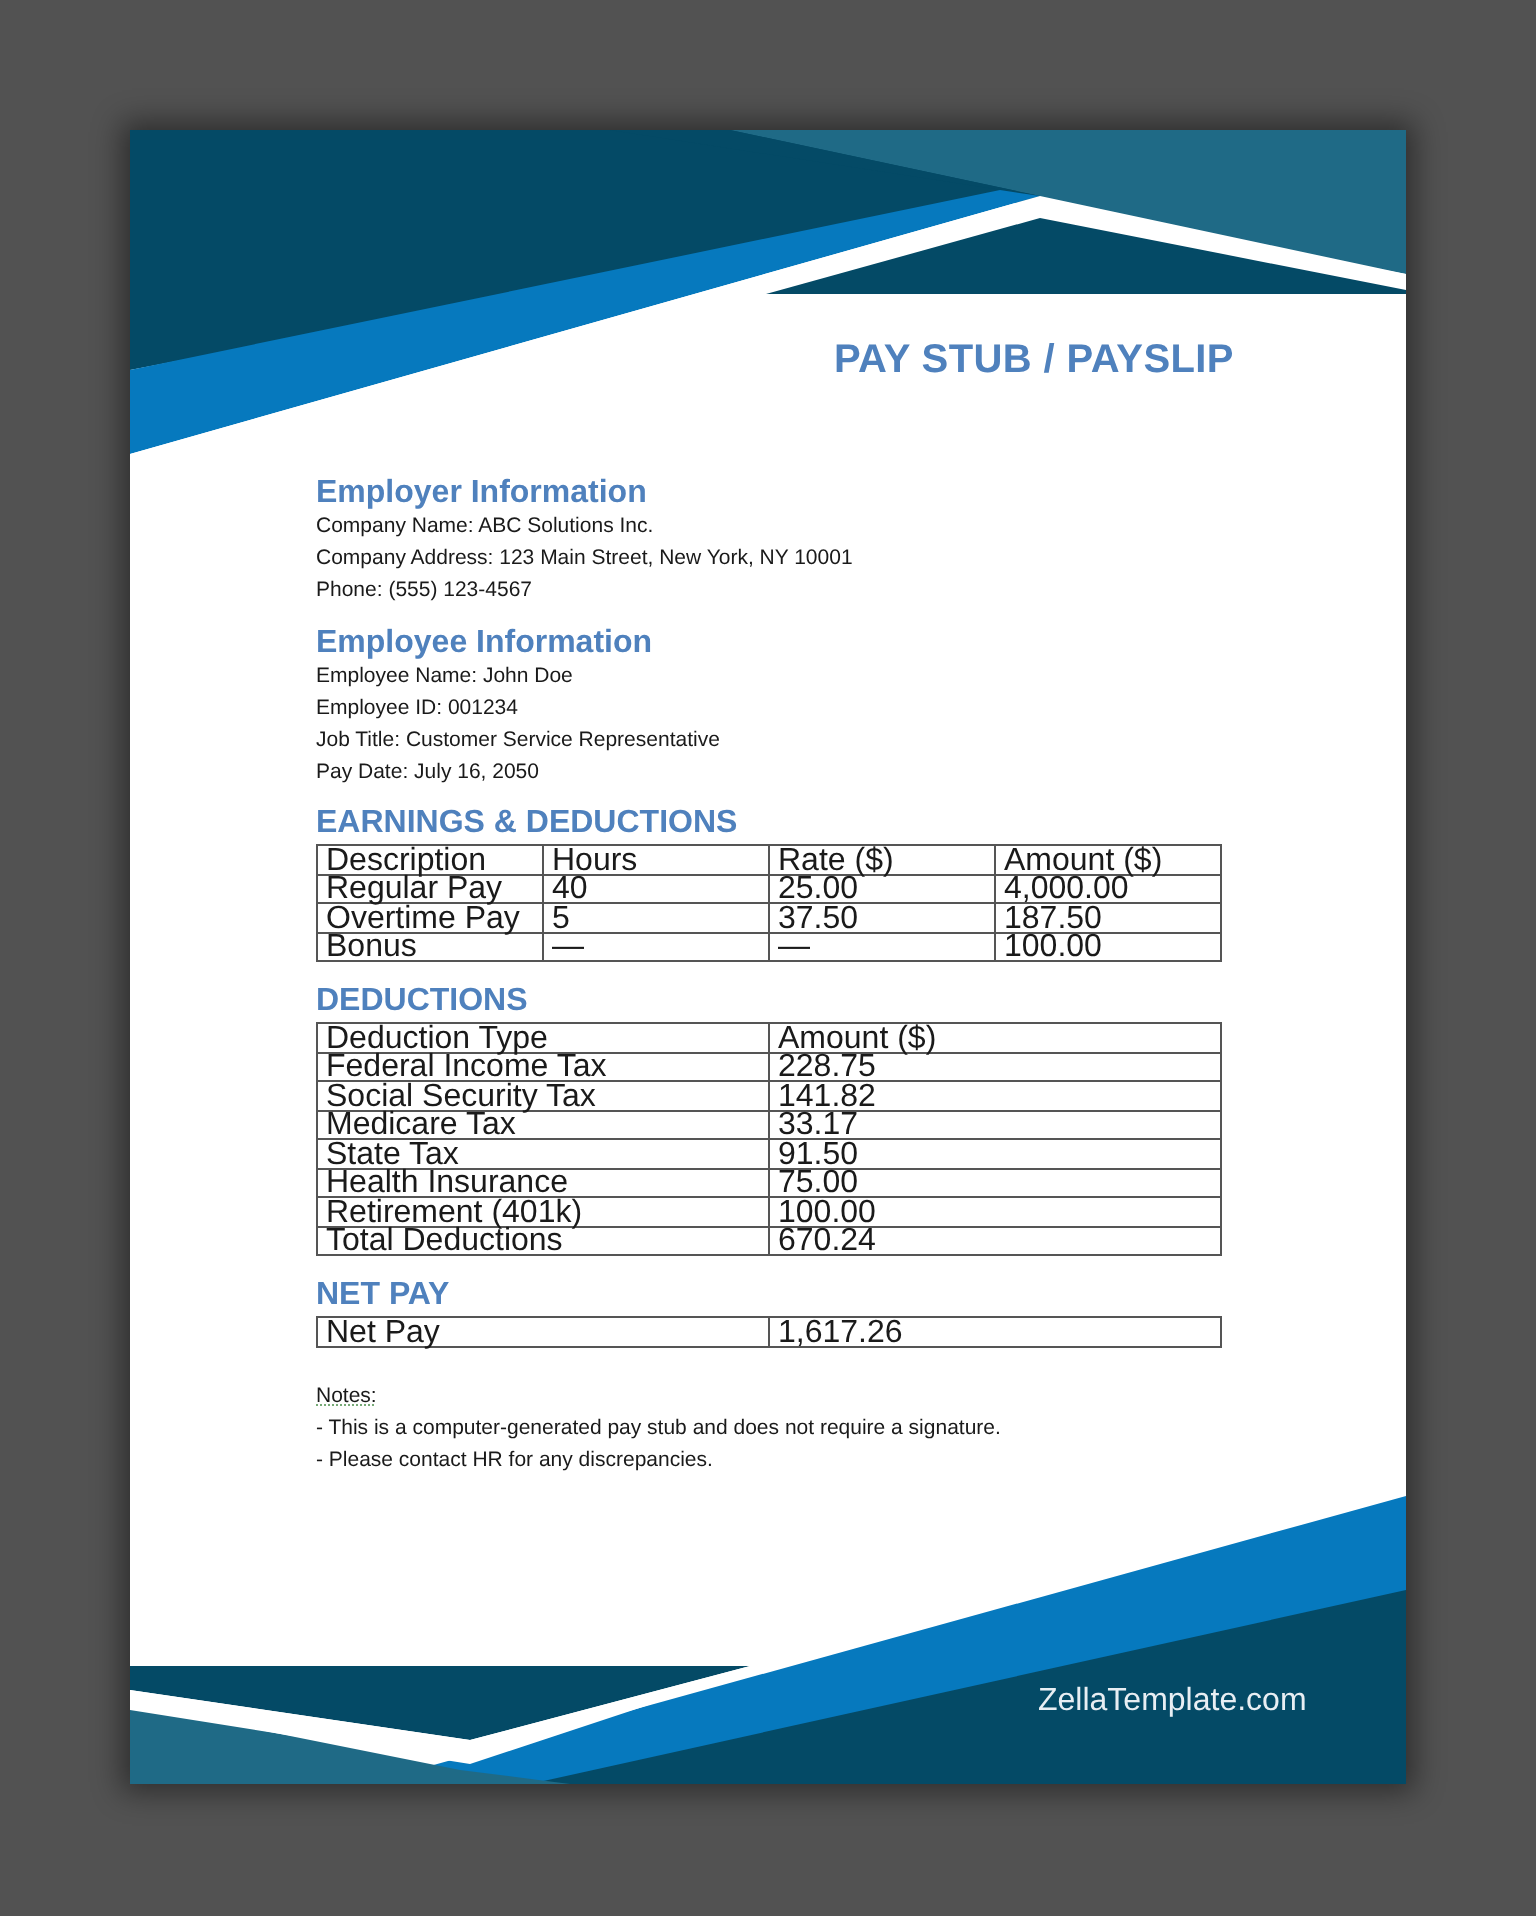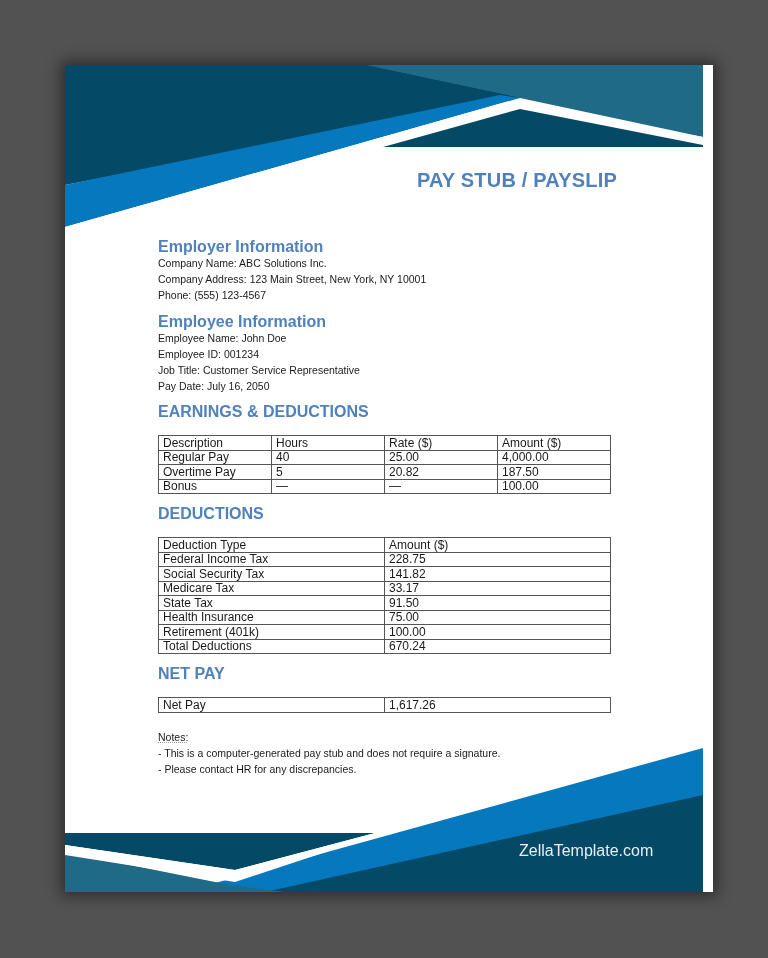--- a/index.html
+++ b/index.html
@@ -8,38 +8,37 @@
     background: #525252;
     font-family: "Liberation Sans", sans-serif;
     position: relative;
   }
   .page {
     position: absolute; left: 65px; top: 65px;
     width: 638px; height: 827px;
     background: #ffffff;
     overflow: hidden;
     box-shadow: 0 0 14px 4px rgba(0,0,0,0.45);
-    padding-left: 10px;
   }
   .deco { position: absolute; left: 0; top: 0; }
   .title {
     position: absolute; left: 352px; top: 104px;
     font-size: 20px; font-weight: bold; color: #4f81bd;
     letter-spacing: 0.2px;
   }
   .content { position: absolute; left: 93px; top: 174px; width: 460px; }
   .h {
     font-size: 16px; font-weight: bold; color: #4f81bd;
     margin: 0; line-height: 16px;
   }
   .line { font-size: 10.5px; color: #1a1a1a; line-height: 16.2px; }
   .block { margin-bottom: 10px; }
   table {
-    border-collapse: collapse; width: 453px; margin-top: 15px;
-    font-size: 12px; color: #1a1a1a;
+    border-collapse: collapse; width: 453px; margin-top: 2px;
+    font-size: 16px; color: #1a1a1a;
   }
   td {
     border: 1px solid #555; padding: 0 4px; height: 13.5px; line-height: 13px;
     vertical-align: middle;
   }
   .t4 td { width: 25%; }
   .t2 td:first-child { width: 50%; }
   .sec { margin-top: 12px; }
   .notes { margin-top: 16px; }
   .notes .lbl { text-decoration: underline dotted #7a7; }
@@ -108,21 +107,21 @@
         </tr>
         <tr>
           <td>Regular Pay</td>
           <td>40</td>
           <td>25.00</td>
           <td>4,000.00</td>
         </tr>
         <tr>
           <td>Overtime Pay</td>
           <td>5</td>
-          <td>20.82</td>
+          <td>37.50</td>
           <td>187.50</td>
         </tr>
         <tr>
           <td>Bonus</td>
           <td>—</td>
           <td>—</td>
           <td>100.00</td>
         </tr>
       </tbody>
         </table>

